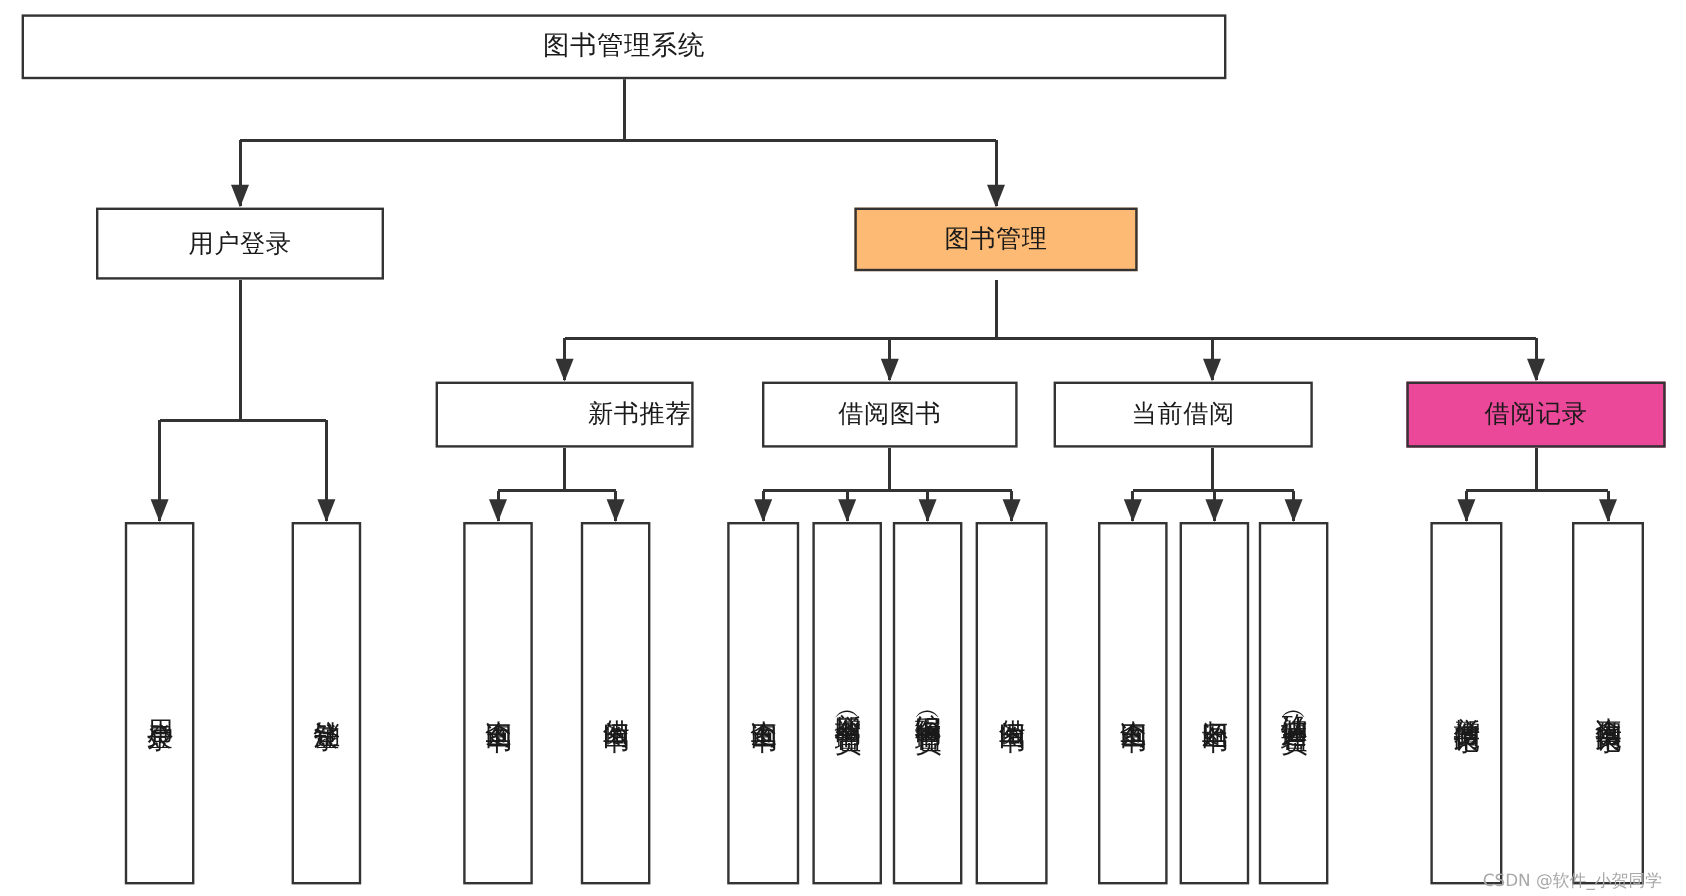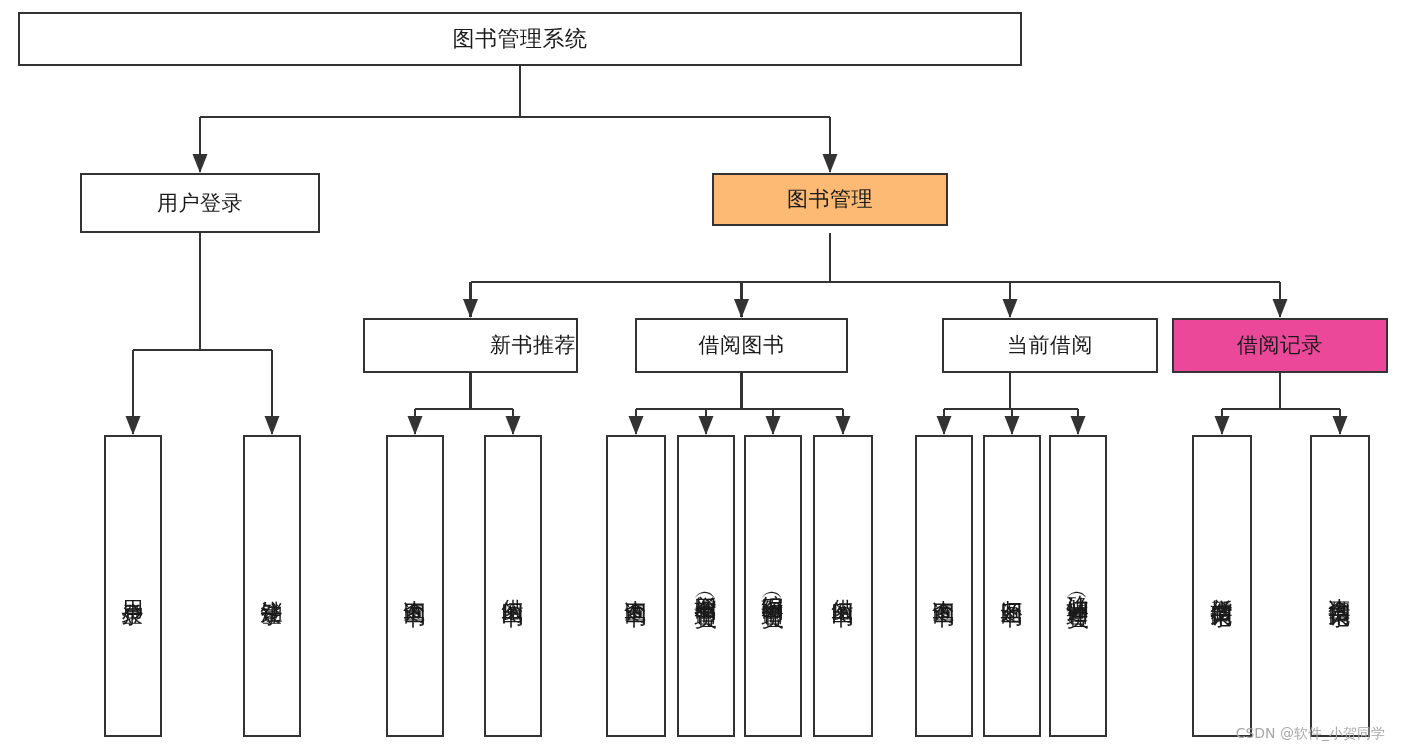--- a/index.html
+++ b/index.html
@@ -139,21 +139,21 @@
       </div>
       <div class="node-box node-h" style="left: 712px; top: 173px; width: 236px; height: 53px; background: #fdba74; border-color: rgb(51, 51, 51);">
         <span class="node-label" style="color: rgb(26, 26, 26);">图书管理</span>
       </div>
       <div class="node-box node-h" style="left: 363px; top: 318px; width: 215px; height: 55px; background: rgb(255, 255, 255); border-color: rgb(51, 51, 51); justify-content: flex-end;">
         <span class="node-label" style="color: rgb(26, 26, 26);">新书推荐</span>
       </div>
       <div class="node-box node-h" style="left: 635px; top: 318px; width: 213px; height: 55px; background: rgb(255, 255, 255); border-color: rgb(51, 51, 51);">
         <span class="node-label" style="color: rgb(26, 26, 26);">借阅图书</span>
       </div>
-      <div class="node-box node-h" style="left: 942px; top: 318px; width: 216px; height: 55px; background: rgb(255, 255, 255); border-color: rgb(51, 51, 51);">
+      <div class="node-box node-h" style="left: 878px; top: 318px; width: 216px; height: 55px; background: rgb(255, 255, 255); border-color: rgb(51, 51, 51);">
         <span class="node-label" style="color: rgb(26, 26, 26);">当前借阅</span>
       </div>
       <div class="node-box node-h" style="left: 1172px; top: 318px; width: 216px; height: 55px; background: #ec4899; border-color: rgb(51, 51, 51);">
         <span class="node-label" style="color: rgb(26, 26, 26);">借阅记录</span>
       </div>
       <div class="node-box node-v" style="left: 104px; top: 435px; width: 58px; height: 302px; background: rgb(255, 255, 255); border-color: rgb(51, 51, 51);">
         <span class="node-label" style="color: rgb(26, 26, 26);">用户登录</span>
       </div>
       <div class="node-box node-v" style="left: 243px; top: 435px; width: 58px; height: 302px; background: rgb(255, 255, 255); border-color: rgb(51, 51, 51);">
         <span class="node-label" style="color: rgb(26, 26, 26);">注销登录</span>

